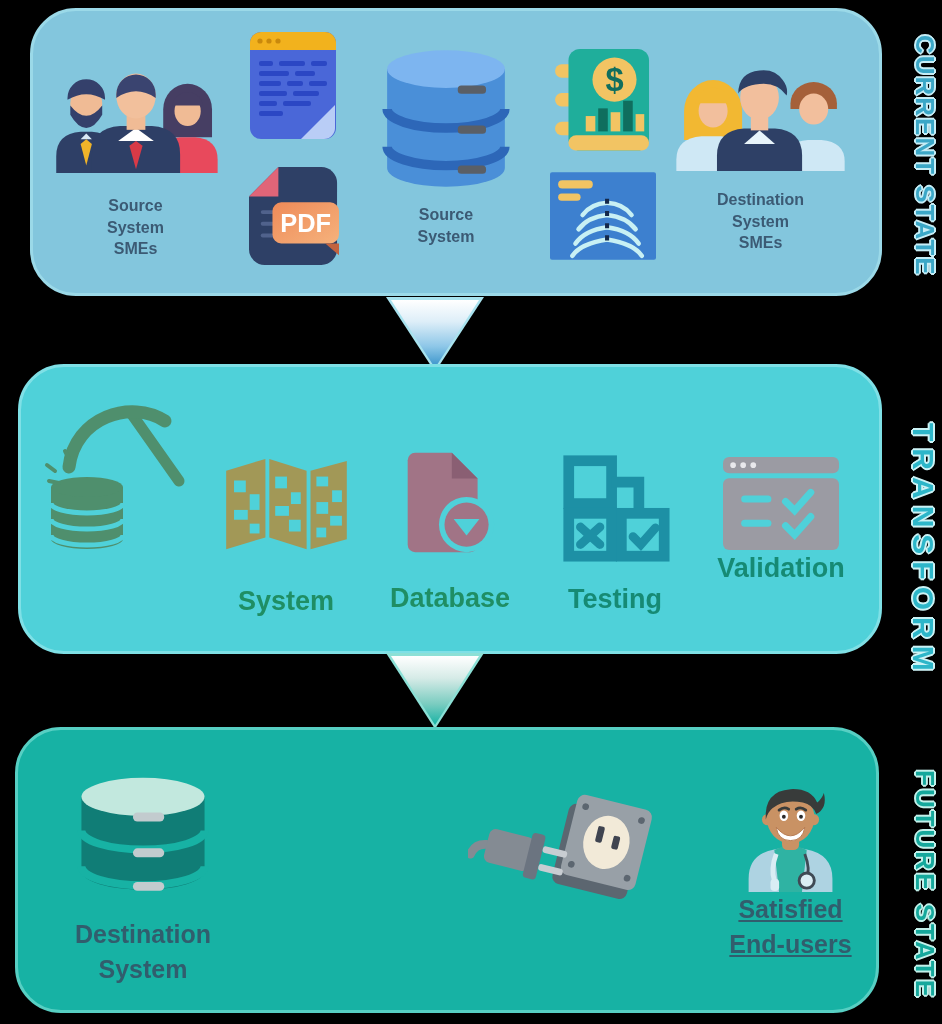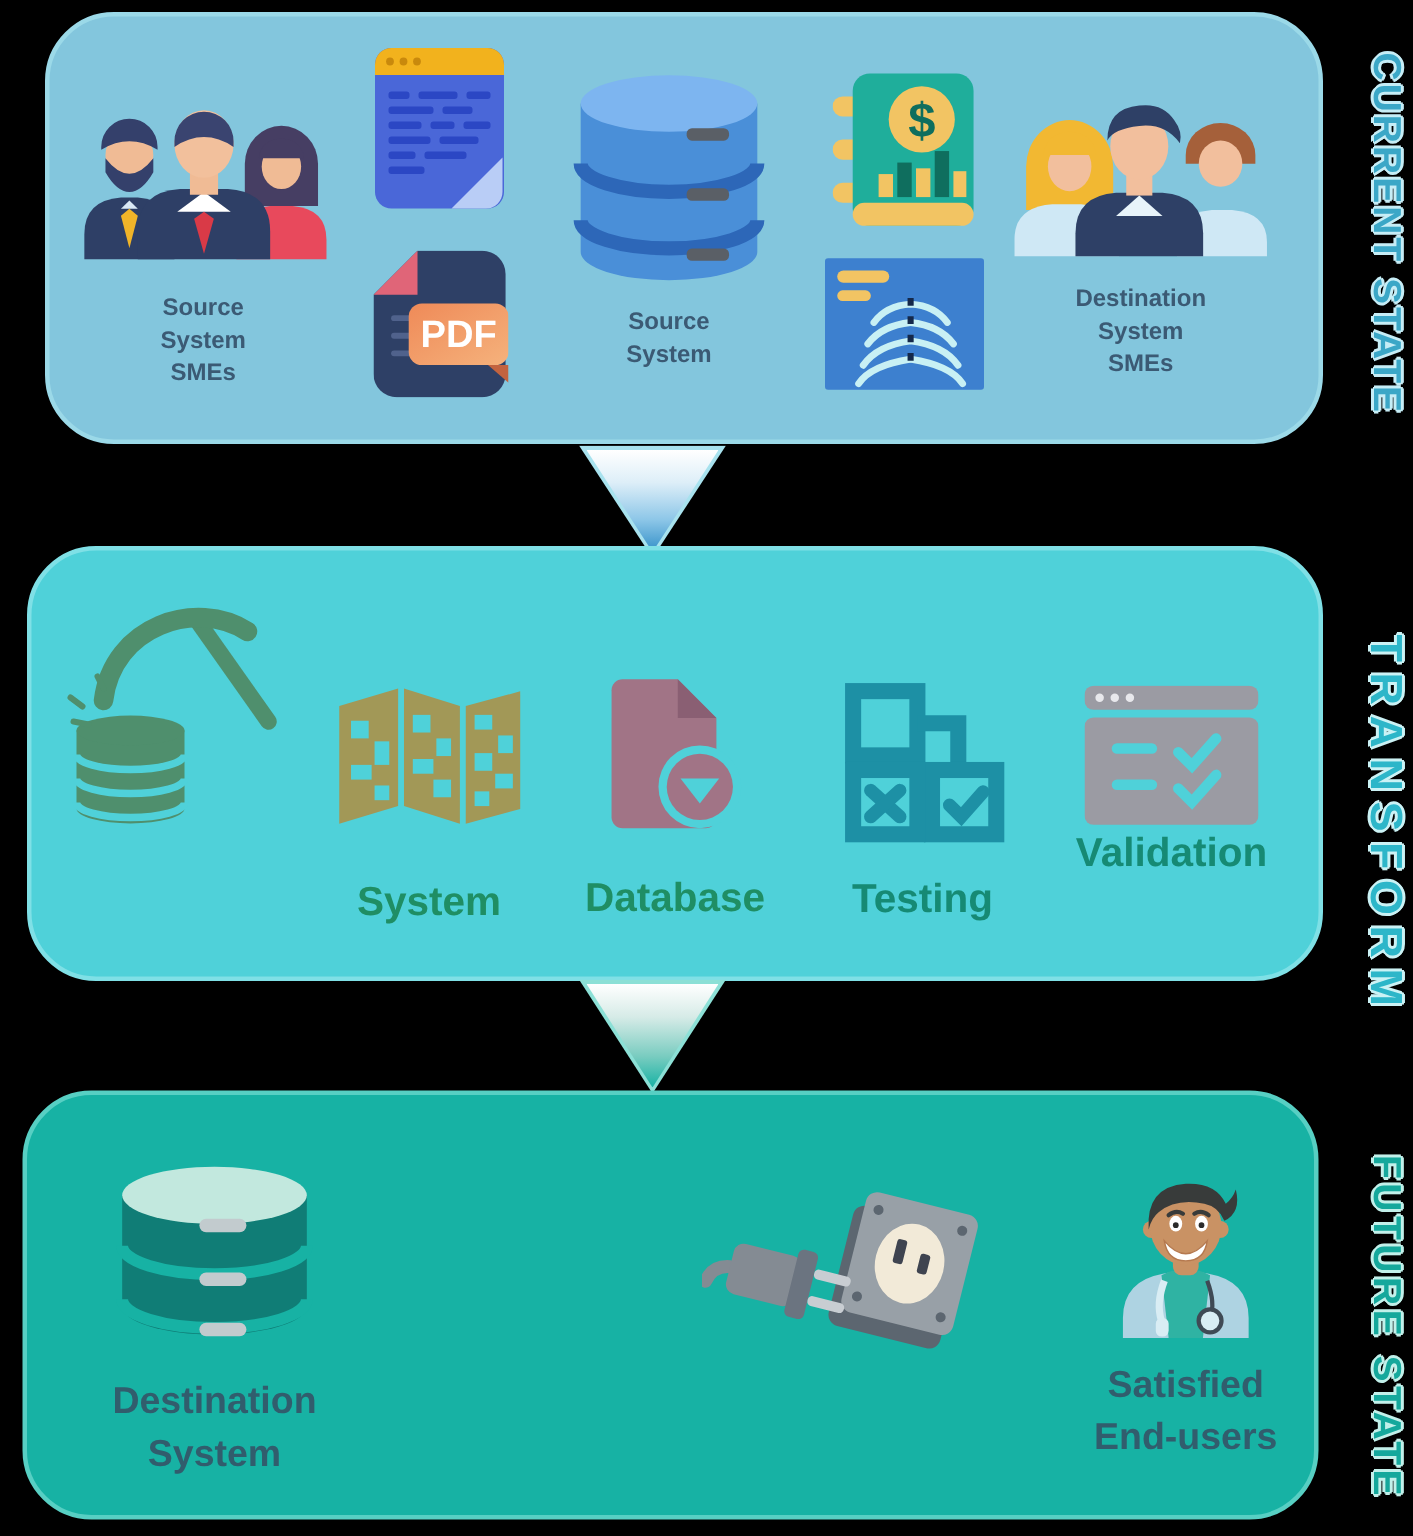--- a/index.html
+++ b/index.html
@@ -341,21 +341,21 @@
         <ellipse cx="50" cy="46" rx="4.5" ry="5.5" fill="#ffffff"></ellipse>
           <ellipse cx="68" cy="46" rx="4.5" ry="5.5" fill="#ffffff"></ellipse>
         <circle cx="50" cy="47" r="2" fill="#2b2b2b"></circle>
           <circle cx="68" cy="47" r="2" fill="#2b2b2b"></circle>
         <path d="M42,58 Q57,76 72,58 Q70,72 57,72 Q44,72 42,58 Z" fill="#ffffff" stroke="#b5794f" stroke-width="1"></path>
         <path d="M42,86 Q36,102 40,114" fill="none" stroke="#d9edf4" stroke-width="5"></path>
         <rect x="36" y="112" width="9" height="13" rx="4" fill="#d9edf4"></rect>
         <path d="M72,86 Q78,102 74,112" fill="none" stroke="#3f4a55" stroke-width="3"></path>
         <circle cx="74" cy="114" r="8" fill="#d9edf4" stroke="#3f4a55" stroke-width="3"></circle>
       </svg>
-      <div class="item-label lbl-bot" style="margin-top:14px;">Satisfied
+      <div class="item-label lbl-bot" style="text-decoration:underline;">Satisfied
 End-users</div>
     </div>
   </div>
 
   <div id="side-current" class="side-label">CURRENT STATE</div>
   <div id="side-transform" class="side-label">TRANSFORM</div>
   <div id="side-future" class="side-label">FUTURE STATE</div>
 </div>
 
 </body></html>

